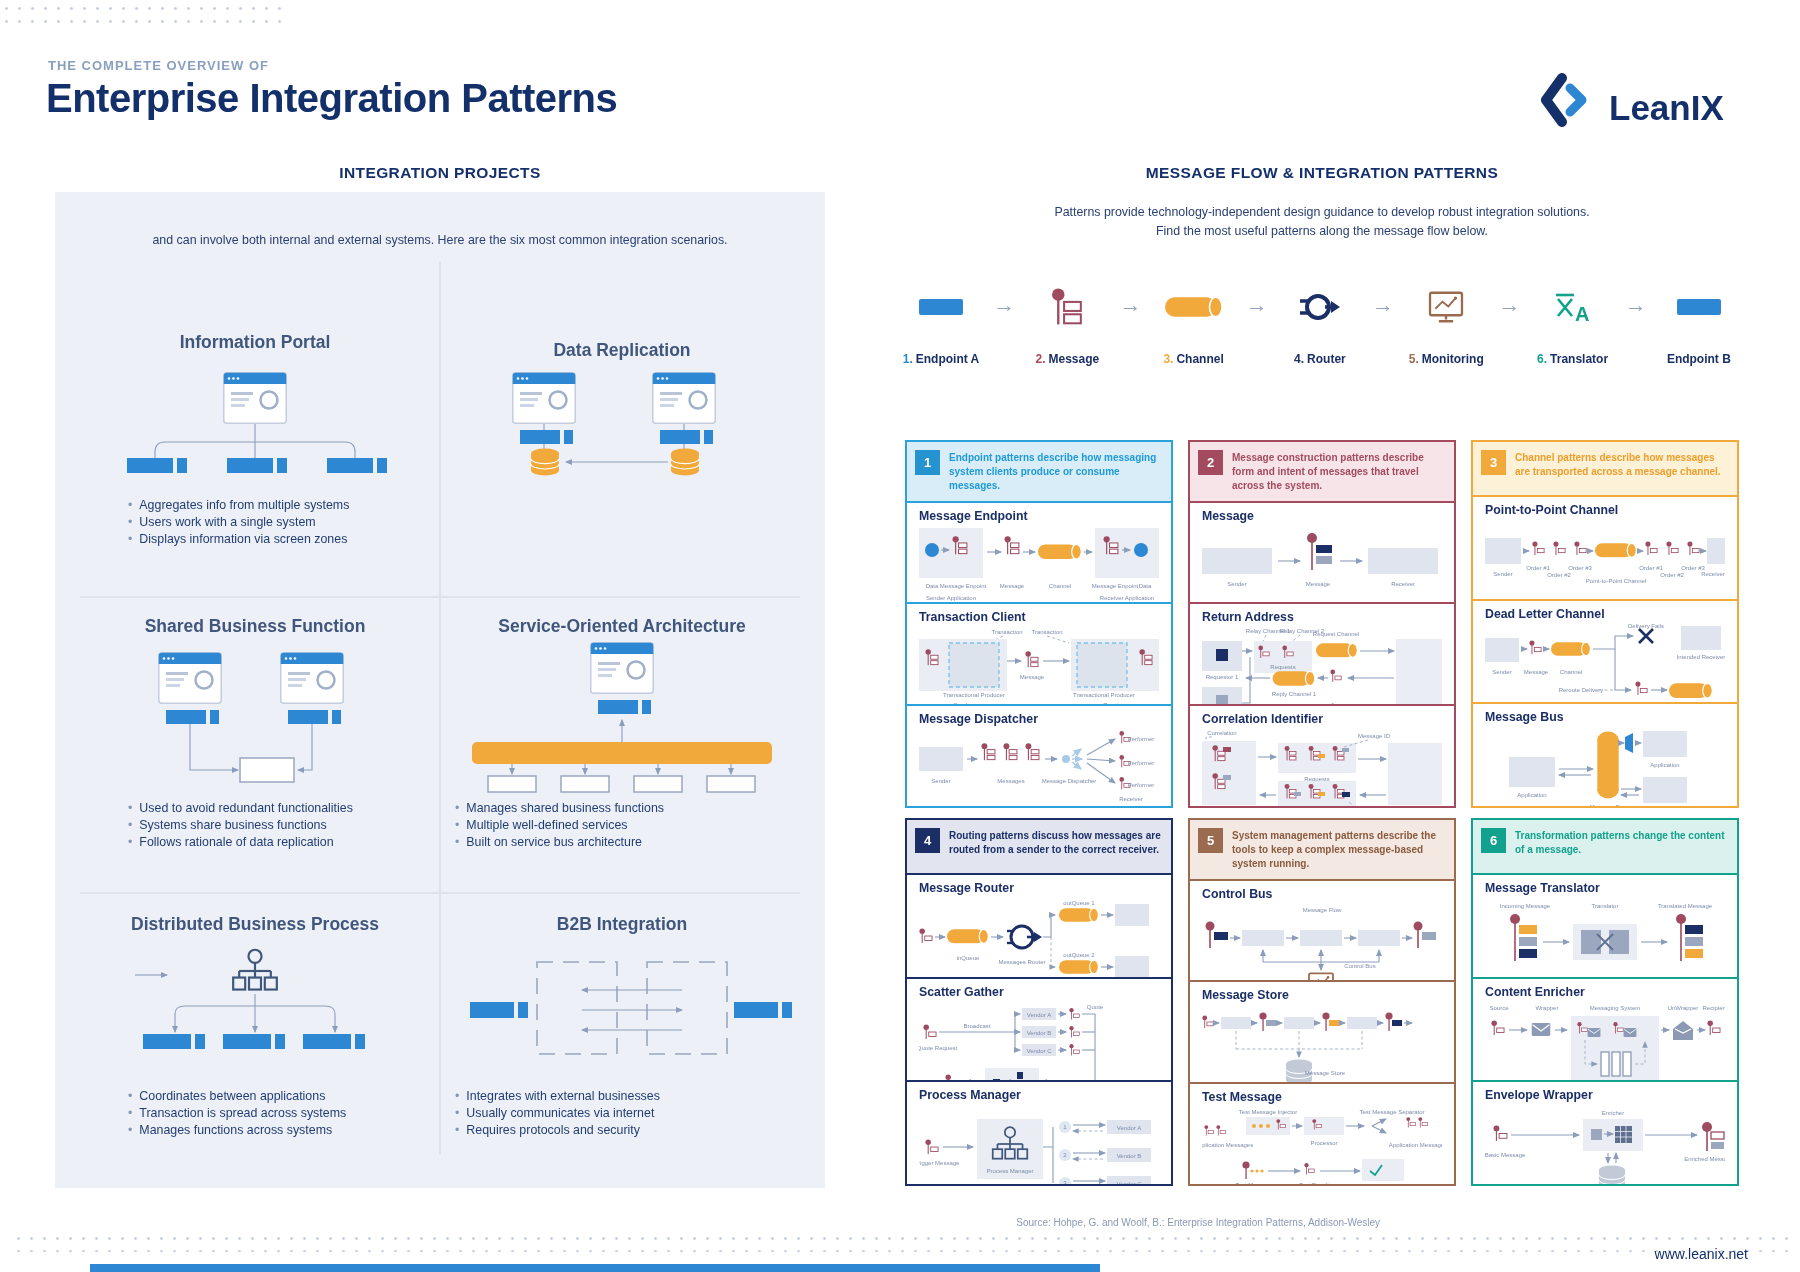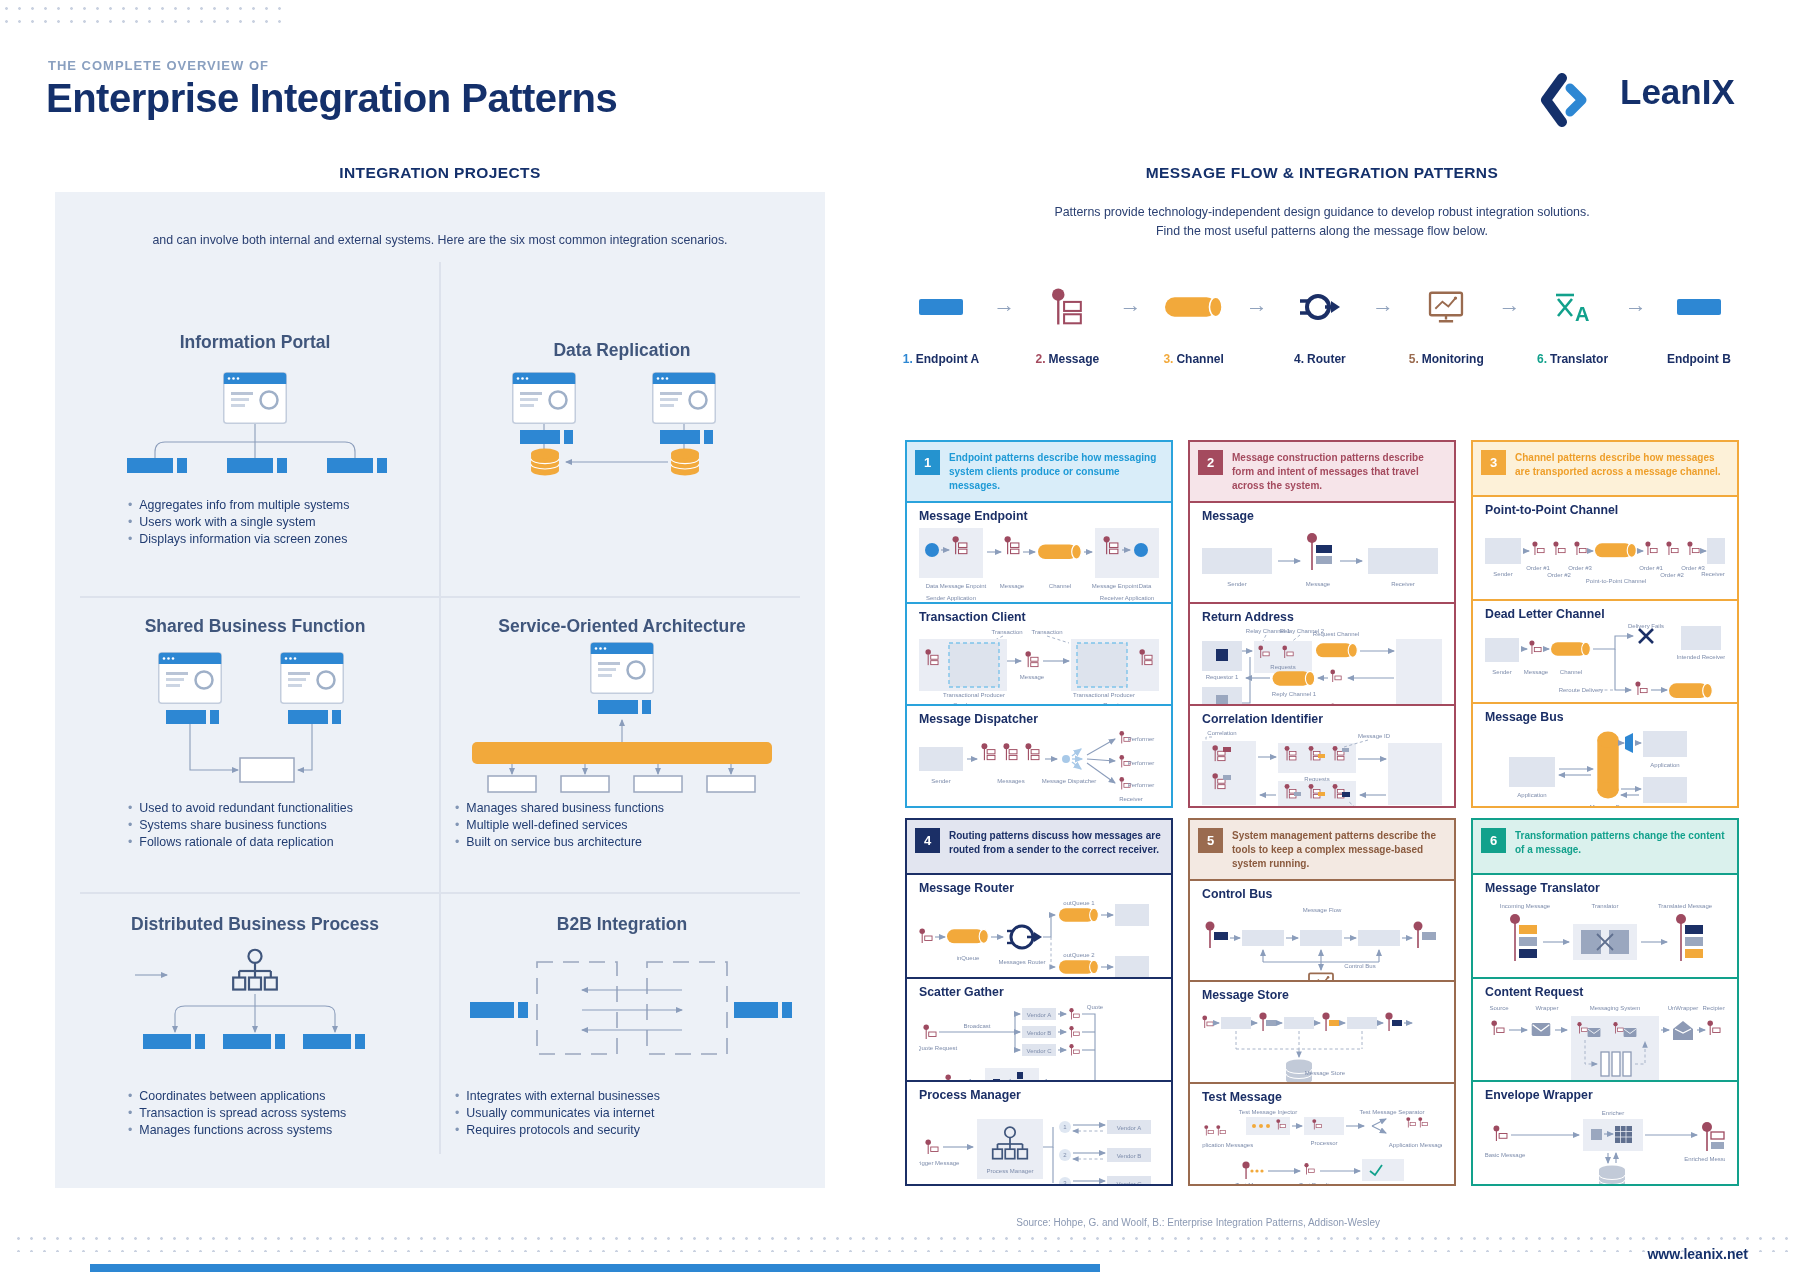--- a/index.html
+++ b/index.html
@@ -45,21 +45,21 @@
   
   svg text{font-family:"Liberation Sans","DejaVu Sans",sans-serif;}
   text.lb{font-size:6px;fill:#7d8cab;text-anchor:middle;}
   .ln{stroke:#8b9dbb;stroke-width:1.1;fill:none;marker-end:url(#ar);}
   .l0{stroke:#8b9dbb;stroke-width:1.1;fill:none;}
   .ld{stroke:#a8b4c9;stroke-width:1;fill:none;stroke-dasharray:3 2.5;}
   .lda{stroke:#a8b4c9;stroke-width:1;fill:none;stroke-dasharray:3 2.5;marker-end:url(#ar);}
   .gb{fill:#dfe4ee}.gp{fill:#eaedf4}
   .mi{color:#9e4a60}.cy{color:#f2a93b}.bn{color:#9a6b4f}.gy{color:#c2cad8}
   .footer-src{font-size:10px;color:#8b99b3;text-align:right;}
-  .site{font-size:14px;font-weight:bold;color:#14306b;}
+  .site{font-size:14px;font-weight:normal;color:#14306b;}
 </style>
 </head>
 <body>
 
 <div id="poster">
 
 <svg width="0" height="0" style="position:absolute" aria-hidden="true">
 <defs>
   <marker id="ar" viewBox="0 0 8 8" markerWidth="7.5" markerHeight="7.5" refX="6" refY="3" orient="auto-start-reverse">
           <path d="M0,0L7,3L0,6Z" fill="#8b9dbb"></path>
@@ -131,21 +131,21 @@
 </defs>
 </svg>
 
 <div class="abs dots" style="left:0;top:2;width:288px;height:30px;top:2px;"></div>
 <div class="abs dots" style="left:12px;top:1232px;width:1776px;height:20px;"></div>
 <div class="abs" style="left:90px;top:1264px;width:1010px;height:8px;background:#2d87d3;"></div>
 
 <div class="abs eyebrow" style="left:48px;top:58px;">THE COMPLETE OVERVIEW OF</div>
 <div class="abs title" style="left:46px;top:76px;">Enterprise Integration Patterns</div>
 
-<div class="abs" style="left:1538px;top:72px;display:flex;align-items:flex-start;gap:26px;">
+<div class="abs" style="left:1538px;top:72px;display:flex;align-items:flex-end;gap:15px;">
   <svg width="56" height="56" viewBox="0 0 56 56">
     <path d="M24 6 L8 28 L24 50" fill="none" stroke="#14306b" stroke-width="10" stroke-linecap="round" stroke-linejoin="round"></path>
     <path d="M32 16 L44 28 L32 40" fill="none" stroke="#2d87d3" stroke-width="9" stroke-linecap="round" stroke-linejoin="round"></path>
   </svg>
   <span class="brand-text">LeanIX</span>
 </div>
 
 <div class="abs colhead" style="left:140px;top:164px;width:600px;">INTEGRATION PROJECTS</div>
 <div id="left-panel" class="abs"></div>
 <div class="abs intro" style="left:90px;top:231px;width:700px;">and can involve both internal and external systems. Here are the six most common integration scenarios.</div>
@@ -869,21 +869,21 @@
       <path d="M112,36 L128,52 M128,36 L112,52" stroke="#5f6f8f" stroke-width="1.8" fill="none"></path>
       <line class="ln" x1="156" y1="44" x2="182" y2="44"></line>
       <circle cx="196" cy="21" r="5" fill="#9e4a60"></circle>
           <rect x="195.2" y="25" width="1.6" height="38" fill="#9e4a60"></rect>
       <rect x="200" y="27" width="18" height="9" fill="#1b2f66"></rect>
       <rect x="200" y="39" width="18" height="9" fill="#9aa7bf"></rect>
       <rect x="200" y="51" width="18" height="9" fill="#f2a93b"></rect>
     </svg>
   </div>
   <div class="psec">
-    <div class="ptitle">Content Request</div>
+    <div class="ptitle">Content Enricher</div>
     <svg width="240" height="96" viewBox="0 0 240 96">
       <text class="lb" x="14" y="8" font-size="4.8">Source</text>
       <text class="lb" x="62" y="8" font-size="4.8">Wrapper</text>
       <text class="lb" x="130" y="8" font-size="4.8">Messaging System</text>
       <text class="lb" x="198" y="8" font-size="4.8">UnWrapper</text>
       <text class="lb" x="230" y="8" font-size="4.8">Recipient</text>
       <use href="#m1" x="6" y="18" width="14" height="16" class="mi"></use>
       <line class="ln" x1="24" y1="28" x2="42" y2="28"></line>
       <use href="#envl" x="46" y="21" width="20" height="13"></use>
       <line class="ln" x1="70" y1="28" x2="82" y2="28"></line>

